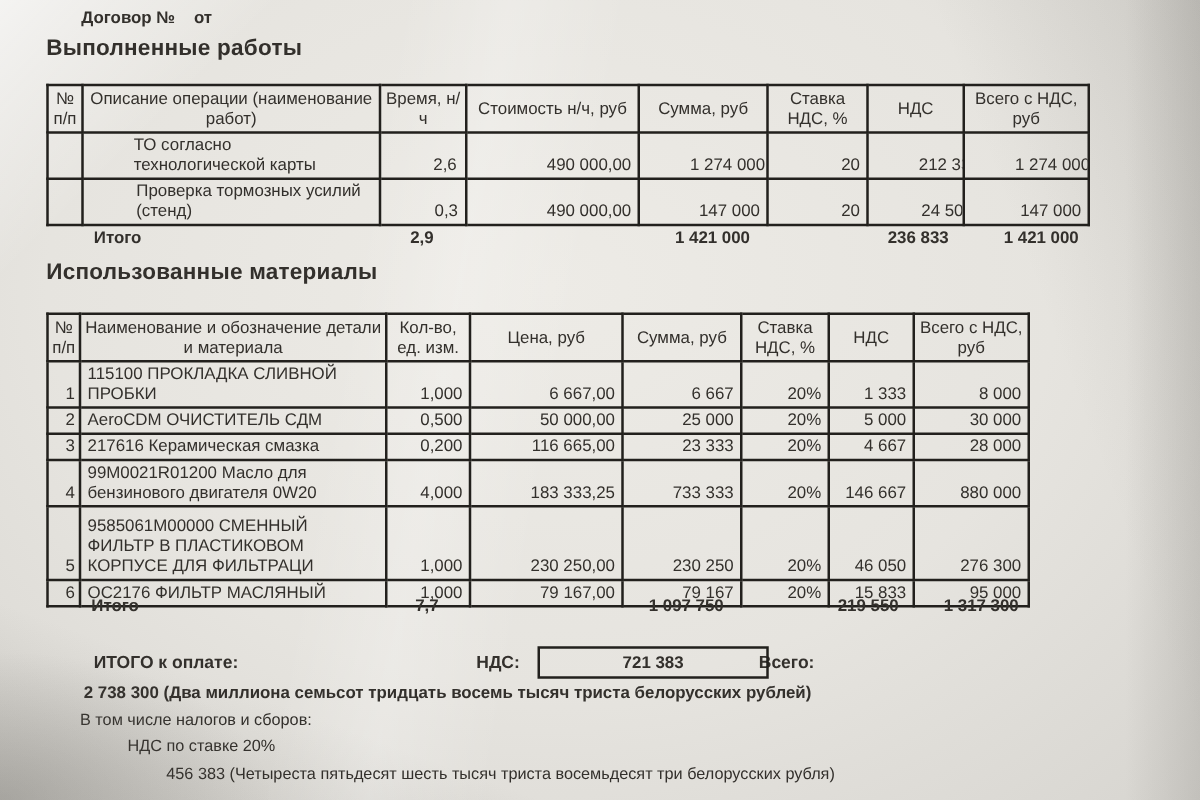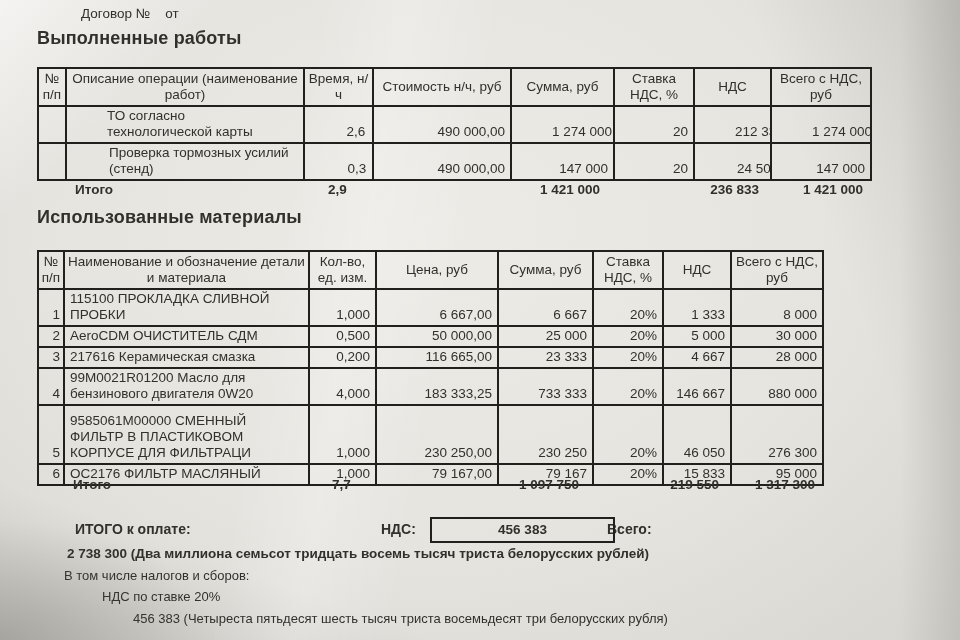--- a/index.html
+++ b/index.html
@@ -16,22 +16,22 @@
     background:
       linear-gradient(135deg, rgba(255,255,255,0.65) 0%, rgba(255,255,255,0) 14%),
       linear-gradient(100deg, rgba(255,255,255,0) 30%, rgba(255,255,255,0.22) 38%, rgba(255,255,255,0) 47%),
       linear-gradient(250deg, rgba(110,108,102,0.16) 0%, rgba(110,108,102,0) 18%),
       linear-gradient(20deg, rgba(100,98,92,0.20) 0%, rgba(100,98,92,0) 16%),
       radial-gradient(ellipse at 46% 36%, #edebe6 0%, var(--paper) 55%, #d7d5d0 100%);
   }
   .page { position: absolute; inset: 0; }
 
   .contract-line {
-    position: absolute; top: 6px; left: 81px;
-    font-size: 13.5px; font-weight: normal; white-space: pre;
+    position: absolute; top: 6px; left: 65px;
+    font-size: 13.5px; font-weight: bold; white-space: pre;
   }
 
   .doc-title {
     position: absolute; text-align: left;
     font-size: 18px; font-weight: bold; letter-spacing: 0.2px;
   }
   #title-works { top: 28px; left: 37px; width: 840px; }
   #title-materials { top: 207px; left: 37px; width: 888px; }
 
   table {
@@ -264,21 +264,21 @@
     <span class="t-sum">1 097 750</span>
     <span class="t-vat">219 550</span>
     <span class="t-total">1 317 300</span>
   </div>
 
   <div class="summary-row">
     <span id="pay-label">ИТОГО к оплате:</span>
     <span id="vat-label">НДС:</span>
     <span id="total-label">Всего:</span>
   </div>
-  <div class="value-box" id="vat-box">456 383</div>
+  <div class="value-box" id="vat-box">721 383</div>
 
   <div class="bottom-line" id="total-words">2 738 300 (Два миллиона семьсот тридцать восемь тысяч триста белорусских рублей)</div>
   <div class="bottom-line" id="taxes-line">В том числе налогов и сборов:</div>
   <div class="bottom-line" id="vat-rate-line">НДС по ставке 20%</div>
   <div class="bottom-line" id="vat-words">456 383 (Четыреста пятьдесят шесть тысяч триста восемьдесят три белорусских рубля)</div>
 
   <div class="shade" id="shade-bottom-left"></div>
   <div class="shade" id="shade-right-edge"></div>
 </div>
 

